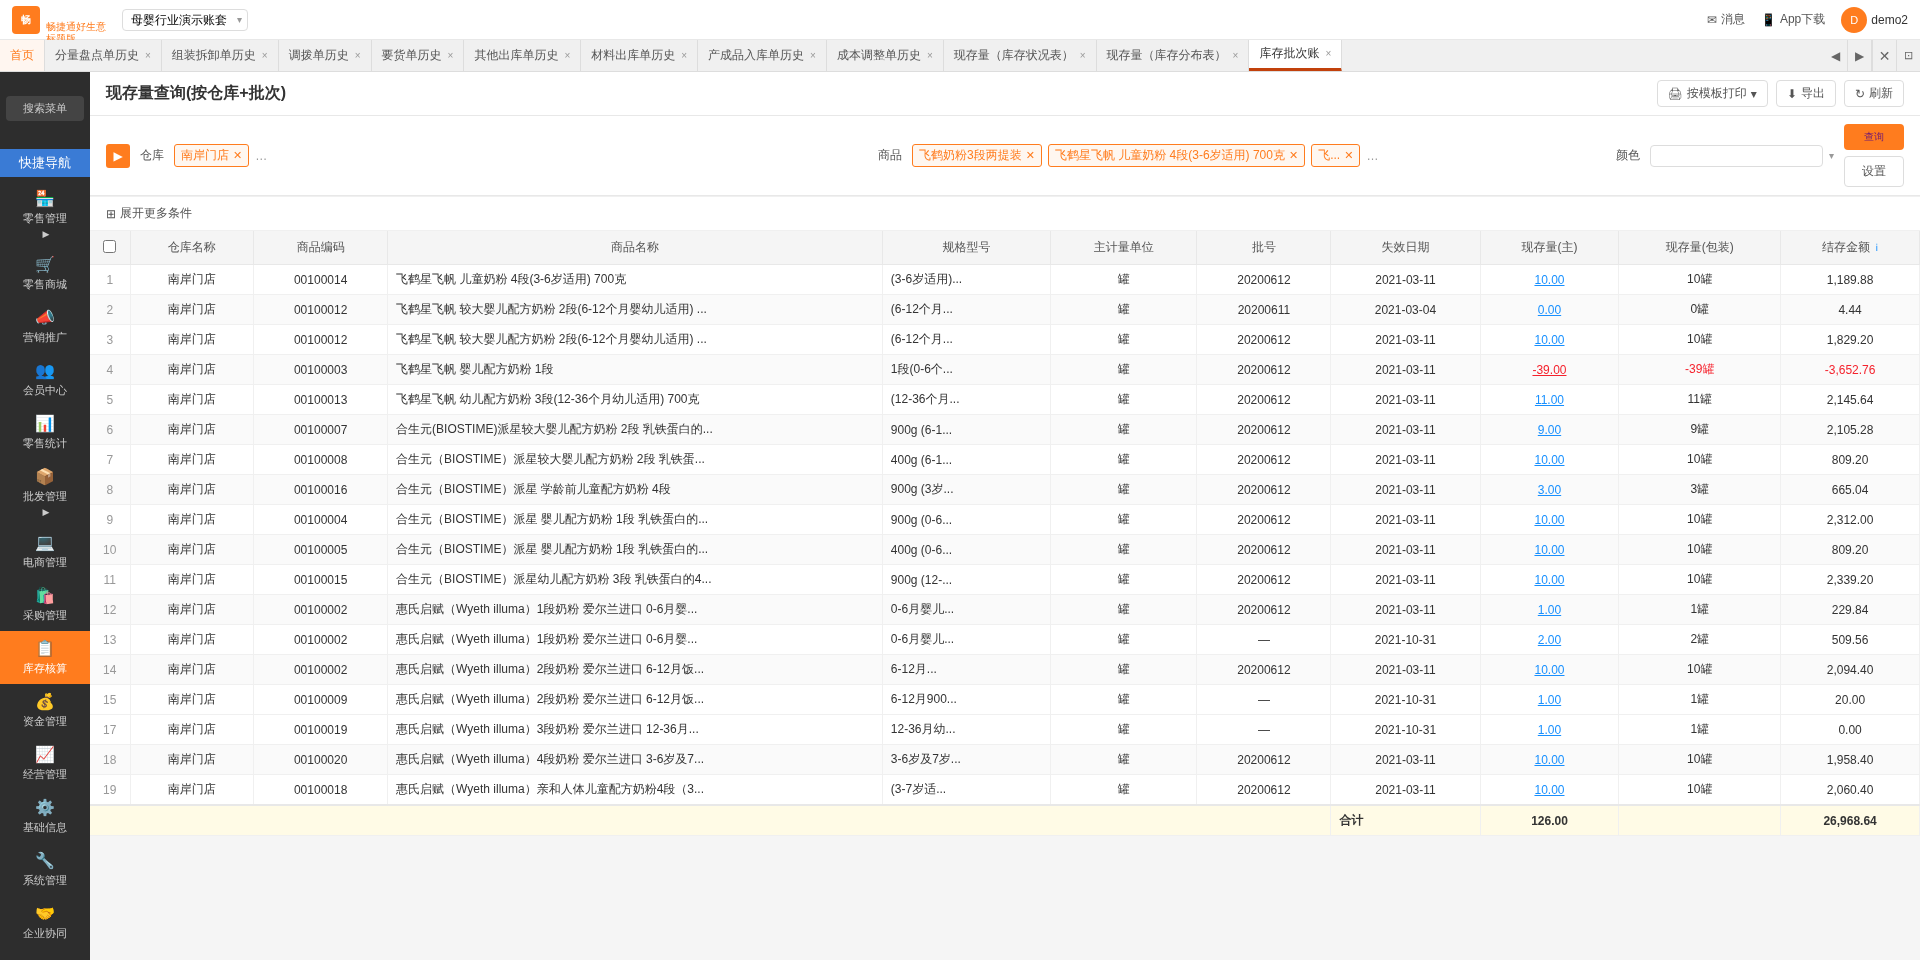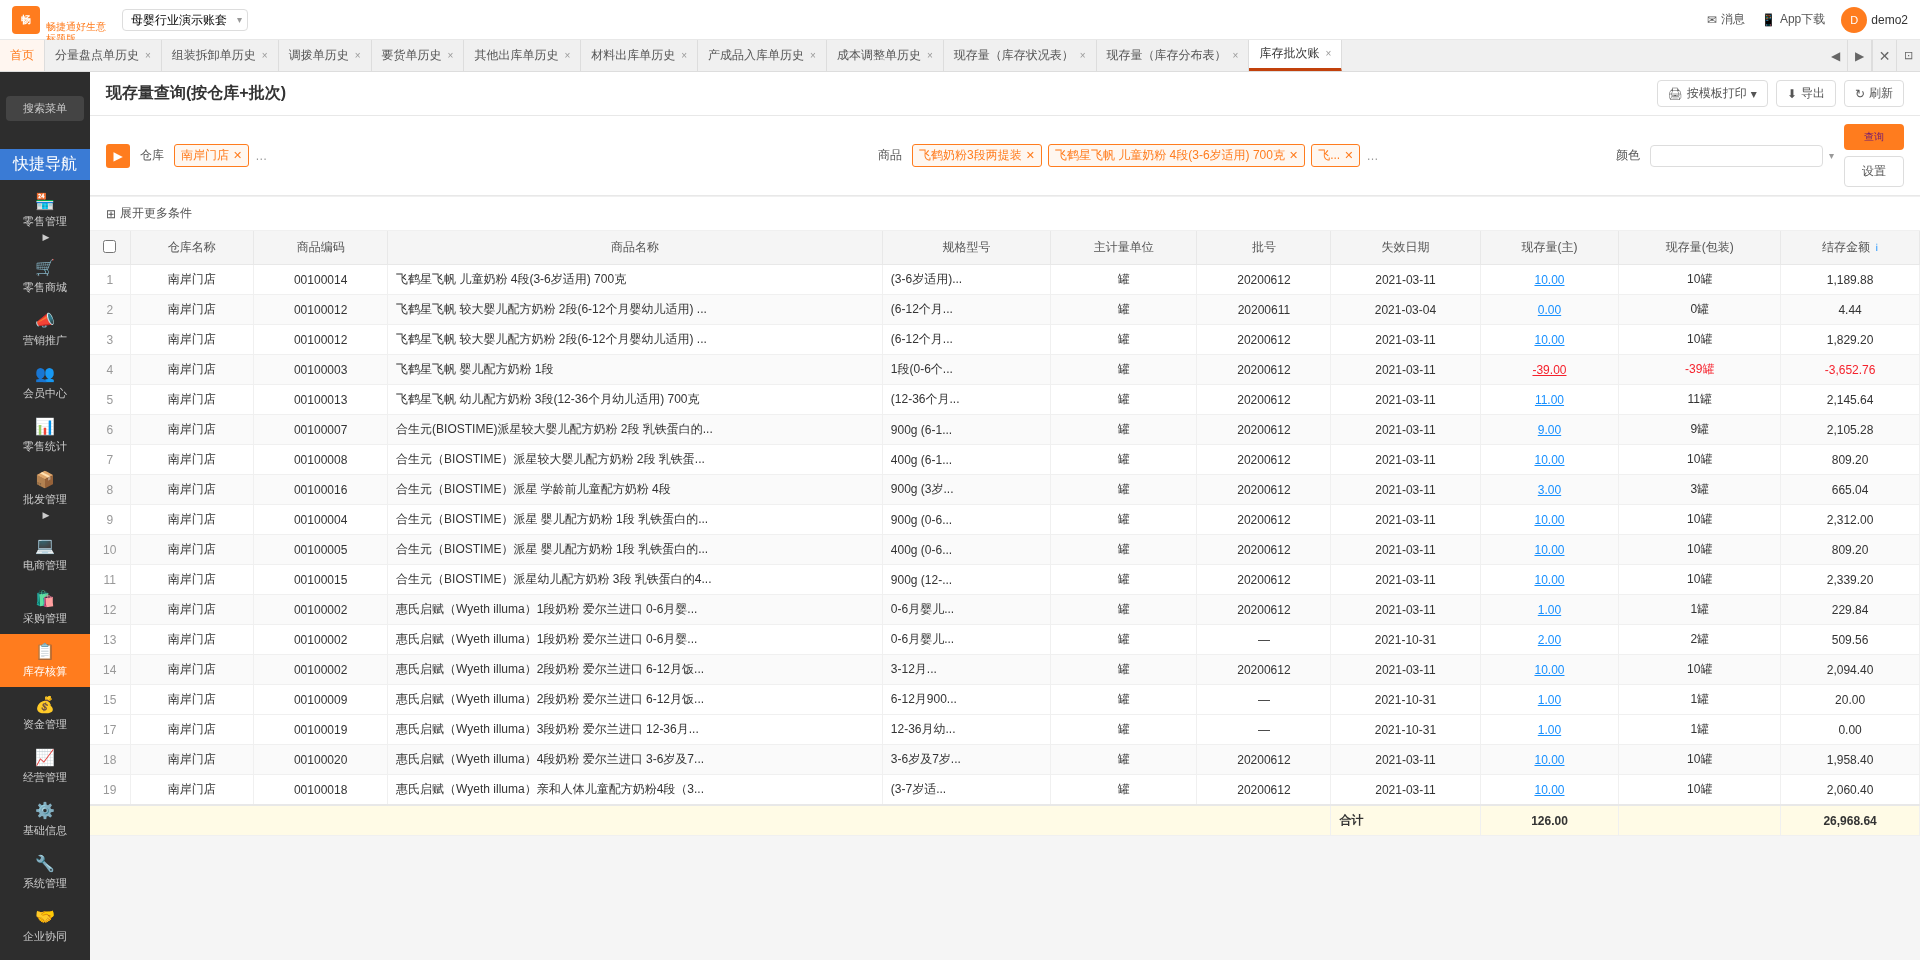--- a/index.html
+++ b/index.html
@@ -28,21 +28,21 @@
     .tab-close-all { width: 24px; height: 32px; display: flex; align-items: center; justify-content: center; cursor: pointer; font-size: 14px; color: #666; border-left: 1px solid #ddd; }
 
     
     .main-layout { display: flex; height: calc(960px - 72px); }
 
     
     .sidebar { width: 90px; background: #2d2d2d; display: flex; flex-direction: column; height: 100%; flex-shrink: 0; }
     .sidebar-search { padding: 24px 6px; }
     .sidebar-search-btn { width: 100%; background: #444; border: none; color: #ccc; border-radius: 4px; padding: 5px 4px; font-size: 11px; cursor: pointer; text-align: center; }
     .sidebar-nav { padding: 4px 0; }
-    .sidebar-nav-btn { width: 100%; background: #3a7bd5; border: none; color: #fff; padding: 5px 4px; font-size: 16px; cursor: pointer; text-align: center; }
+    .sidebar-nav-btn { width: 100%; background: #3a7bd5; border: none; color: #fff; padding: 5px 4px; font-size: 13px; cursor: pointer; text-align: center; }
     .sidebar-item { display: flex; flex-direction: column; align-items: center; padding: 8px 4px; cursor: pointer; color: #ccc; font-size: 11px; gap: 3px; transition: background 0.2s; }
     .sidebar-item.active { background: #ff7c1e; color: white; }
     .sidebar-item-icon { font-size: 16px; }
 
     
     .content-area { flex: 1; background: #f5f5f5; overflow: hidden; display: flex; flex-direction: column; }
 
     
     .page-header { background: #fff; padding: 8px 16px; border-bottom: 1px solid #e8e8e8; display: flex; align-items: center; justify-content: space-between; }
     .page-title { font-size: 16px; font-weight: bold; color: #333; }
@@ -519,21 +519,21 @@
       <td>2021-10-31</td>
       <td class="td-link ">2.00</td>
       <td class="">2罐</td>
       <td class="">509.56</td>
     </tr>
             <tr style="background: rgb(250, 250, 250);">
       <td class="row-num">14</td>
       <td>南岸门店</td>
       <td>00100002</td>
       <td class="td-name" title="惠氏启赋（Wyeth illuma）2段奶粉 爱尔兰进口 6-12月饭...">惠氏启赋（Wyeth illuma）2段奶粉 爱尔兰进口 6-12月饭...</td>
-      <td class="td-spec">3-12月...</td>
+      <td class="td-spec">6-12月...</td>
       <td>罐</td>
       <td>20200612</td>
       <td>2021-03-11</td>
       <td class="td-link ">10.00</td>
       <td class="">10罐</td>
       <td class="">2,094.40</td>
     </tr>
             <tr style="background: rgb(255, 255, 255);">
       <td class="row-num">15</td>
       <td>南岸门店</td>

